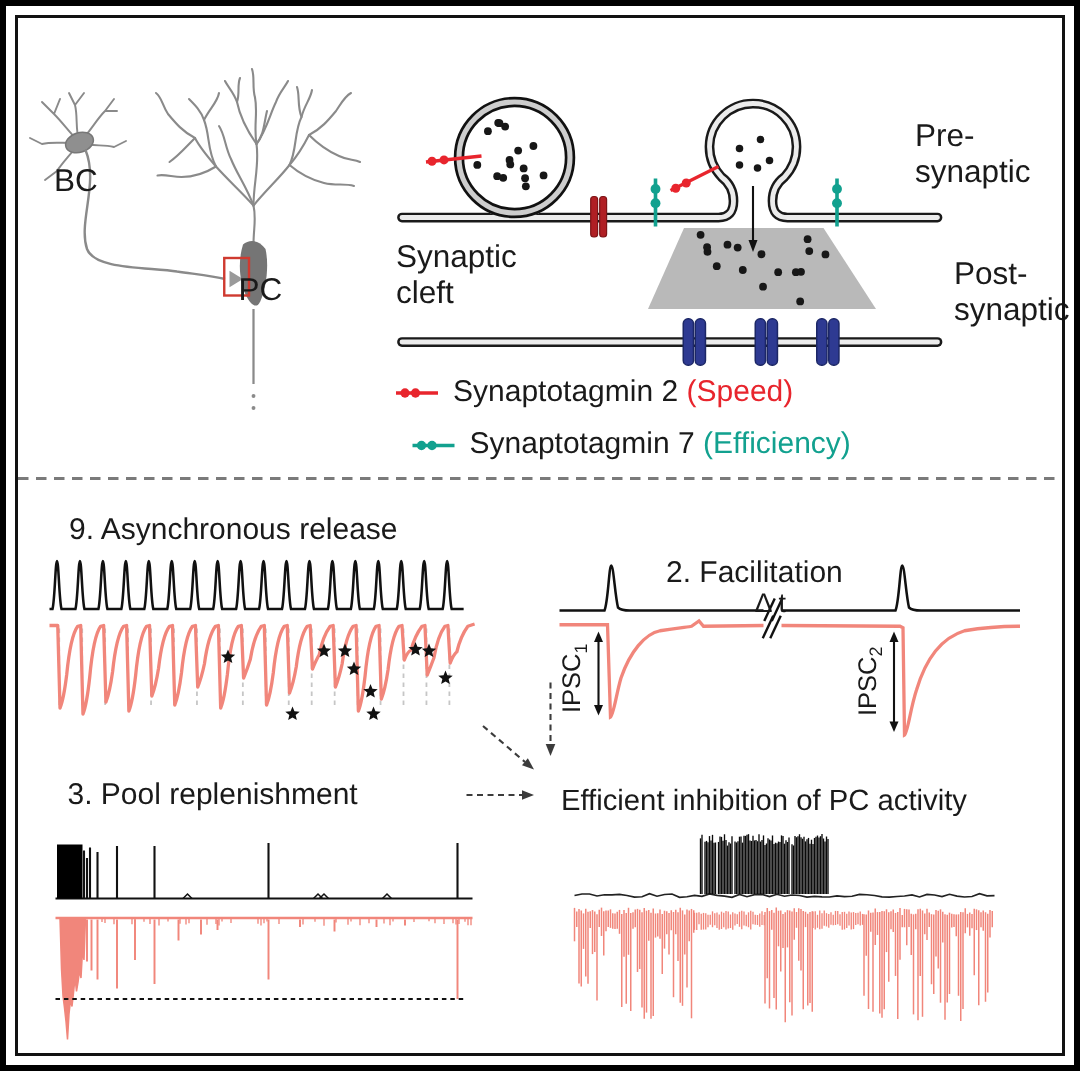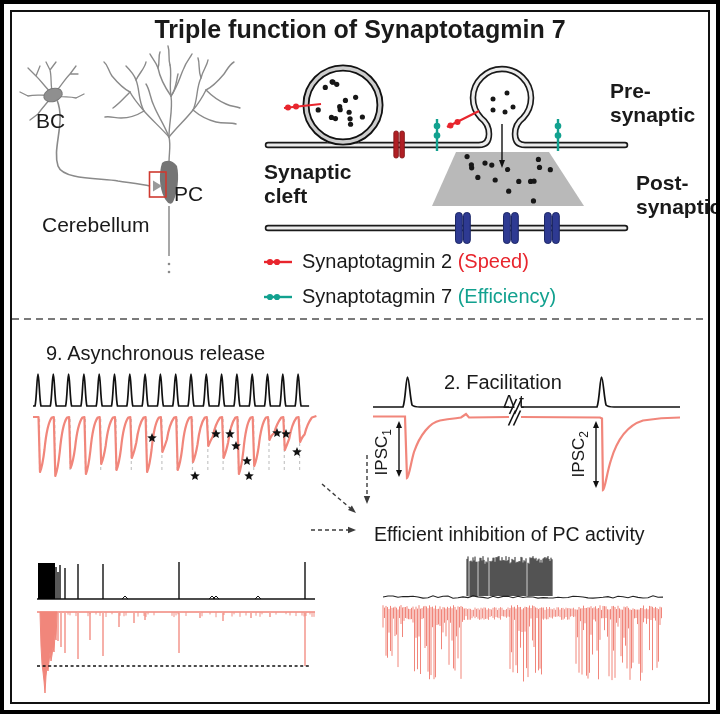--- a/index.html
+++ b/index.html
@@ -3,21 +3,21 @@
 <meta charset="utf-8">
 <style>
   html,body{margin:0;padding:0;background:#fff;}
   body{width:720px;height:714px;position:relative;overflow:hidden;
        font-family:"Liberation Sans",sans-serif;}
   #stage{position:absolute;inset:0;}
   svg#fig{position:absolute;left:0;top:0;width:720px;height:714px;}
   .lbl{position:absolute;color:#1a1a1a;white-space:nowrap;line-height:1.13;}
   .title{left:0;right:0;top:15px;text-align:center;font-size:25px;font-weight:bold;}
   .anat{font-size:21px;}
-  .syn{font-size:21px;font-weight:bold;}
+  .syn{font-size:21px;}
   .sect{font-size:20px;}
   .legend-row{position:absolute;display:flex;align-items:center;gap:9px;font-size:20px;color:#1a1a1a;}
   .legend-row .qual0{color:var(--red);}
   .legend-row .qual1{color:var(--teal);}
   .vlbl{position:absolute;font-size:17px;color:#1a1a1a;width:60px;text-align:center;
         transform:rotate(-90deg);transform-origin:center;white-space:nowrap;}
   .vlbl sub{font-size:12px;}
   .dt{font-size:18px;}
   .outcome{font-size:19.5px;}
   #frame{position:absolute;inset:0;border:4px solid #000;pointer-events:none;}
@@ -560,25 +560,23 @@
     <g id="g-arrows">
       <line x1="322" y1="484" x2="350" y2="508" stroke="#3c3c3c" stroke-width="1.4" stroke-dasharray="4,3"></line>
       <polygon points="356,513 348,510.1 351.9,505.5" fill="#3c3c3c"></polygon>
       <line x1="367" y1="455" x2="367" y2="496" stroke="#3c3c3c" stroke-width="1.4" stroke-dasharray="4,3"></line>
       <polygon points="367,504 363.8,496 370.2,496" fill="#3c3c3c"></polygon>
       <line x1="311" y1="530" x2="348" y2="530" stroke="#3c3c3c" stroke-width="1.4" stroke-dasharray="4,3"></line>
       <polygon points="356,530 348,526.8 348,533.2" fill="#3c3c3c"></polygon>
     </g>
   </svg>
 
-  <div class="lbl title">Triple function of Synaptotagmin 7</div>
 
   <div class="lbl anat" style="left:36px;top:109px;">BC</div>
-  <div class="lbl anat" style="left:174px;top:182px;text-align:right;">PC</div>
-  <div class="lbl anat" style="left:42px;top:213px;">Cerebellum</div>
+  <div class="lbl anat" style="left:159px;top:182px;text-align:right;">PC</div>
 
   <div class="lbl syn" style="left:264px;top:160px;">
     <div>Synaptic</div>
     <div>cleft</div>
   </div>
   <div class="lbl syn" style="left:610px;top:79px;">
     <div>Pre-</div>
     <div>synaptic</div>
   </div>
   <div class="lbl syn" style="left:636px;top:171px;">
@@ -587,31 +585,32 @@
   </div>
 
   <div class="legend-row" style="left:263px;top:250px;text-align:center;">
     <svg width="30" height="12">
       <line x1="1" y1="6" x2="29" y2="6" stroke="var(--red)" stroke-width="2.4"></line>
       <circle cx="7" cy="6" r="3.1" fill="var(--red)"></circle>
         <circle cx="14" cy="6" r="3.1" fill="var(--red)"></circle>
     </svg>
     <span><span>Synaptotagmin 2</span>&nbsp;<span class="qual0">(Speed)</span></span>
   </div>
-  <div class="legend-row" style="left:263px;top:285px;">
+  <div class="legend-row" style="left:274px;top:285px;">
     <svg width="30" height="12">
       <line x1="1" y1="6" x2="29" y2="6" stroke="var(--teal)" stroke-width="2.4"></line>
       <circle cx="7" cy="6" r="3.1" fill="var(--teal)"></circle>
         <circle cx="14" cy="6" r="3.1" fill="var(--teal)"></circle>
     </svg>
     <span><span>Synaptotagmin 7</span>&nbsp;<span class="qual1">(Efficiency)</span></span>
   </div>
 
   <div class="lbl sect" style="left:46px;top:342px;">9. Asynchronous release</div>
   <div class="lbl sect" style="left:444px;top:343px;margin-top:28px;">2. Facilitation</div>
+  <div class="lbl sect" style="left:45px;top:519px;">3. Pool replenishment</div>
   <div class="lbl outcome" style="left:374px;top:523px;text-align:center;">Efficient inhibition of PC activity</div>
 
   <div class="lbl dt" style="left:503px;top:392px;">Δ t</div>
   <div class="vlbl" style="left:353px;top:441px;"><span>IPSC</span><sub>1</sub></div>
   <div class="vlbl" style="left:550px;top:443px;"><span>IPSC</span><sub>2</sub></div>
 
   <div id="frame">
       <div id="frame-inner"></div>
     </div>
 </div>

